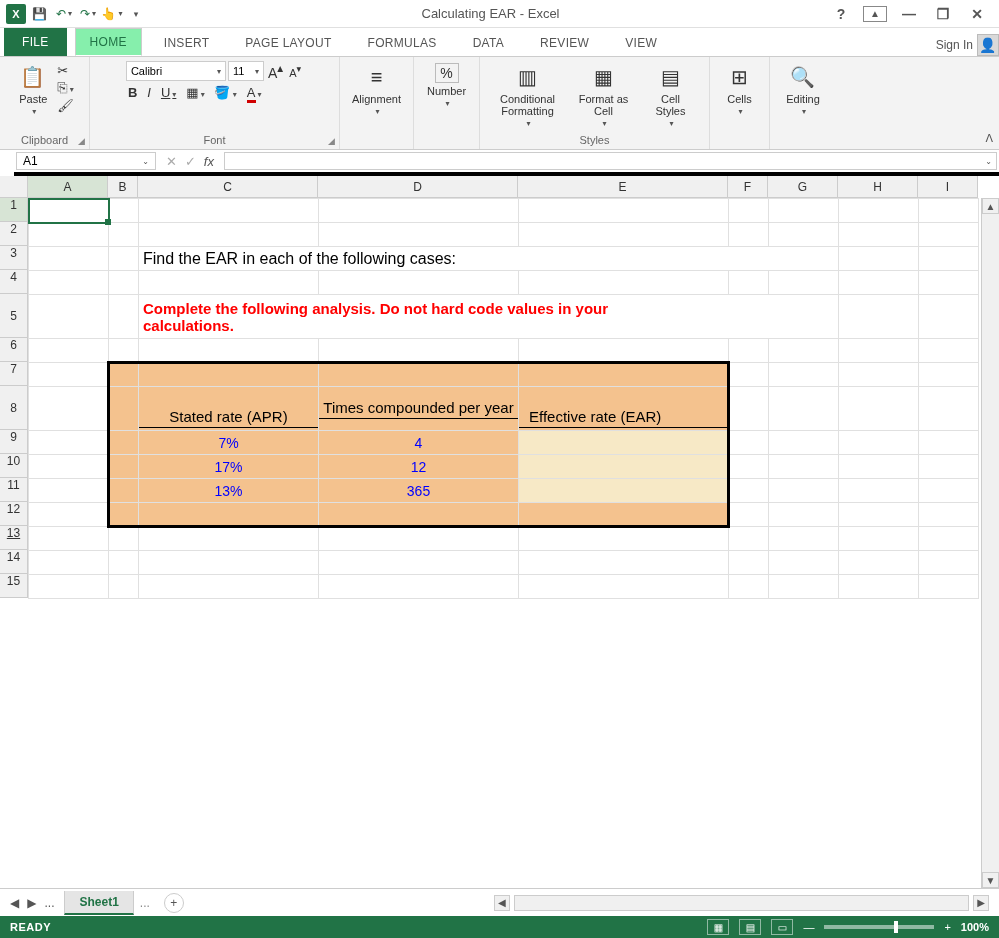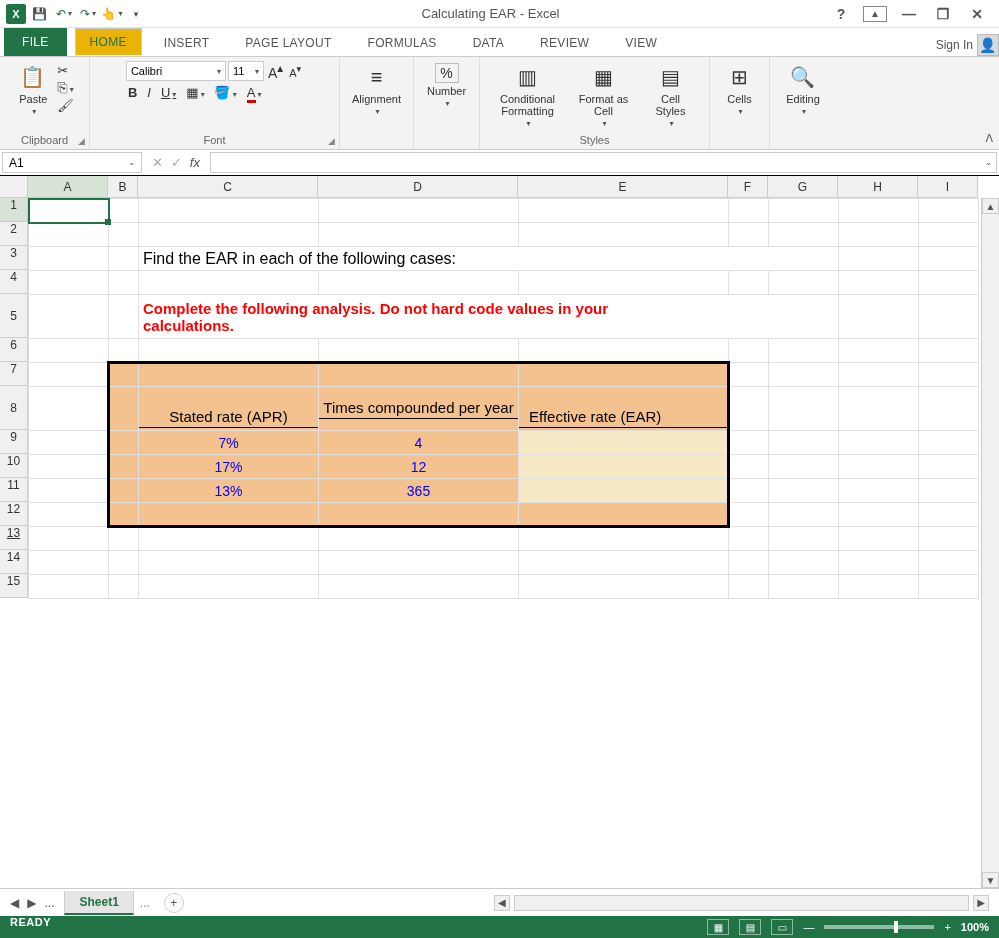--- a/index.html
+++ b/index.html
@@ -11,21 +11,21 @@
   .qat-icon { width:20px; height:20px; display:flex; align-items:center; justify-content:center; font-size:12px; color:#217346; }
   .excel-badge { width:20px; height:20px; background:#217346; color:#fff; font-size:11px; font-weight:bold; display:flex; align-items:center; justify-content:center; border-radius:2px; }
   .titlebar-center { flex:1; text-align:center; font-size:13px; color:#555; }
   .titlebar-right { display:flex; align-items:center; gap:10px; padding-right:10px; color:#555; font-size:14px; }
   .win-btn { width:24px; text-align:center; cursor:default; font-size:14px; font-weight:bold; }
 
   
   .ribbon-tabs { height:28px; display:flex; align-items:flex-end; background:#fff; padding-left:4px;gap:8px; }
   .ribbon-tab { padding:6px 14px 6px 14px; font-size:12px; color:#555; text-transform:uppercase; letter-spacing:0.3px; }
   .ribbon-tab.file { background:#217346; color:#fff; font-size:12px; padding:7px 18px;}
-  .ribbon-tab.active { border:1px solid #ccc; border-bottom:1px solid #fff; color:#217346; background:#eab308; }
+  .ribbon-tab.active { border:1px solid #ccc; border-bottom:1px solid #fff; color:#217346; background:#86efac; }
   .ribbon-signin { margin-left:auto; padding-right:0; font-size:12px; color:#555; display:flex; align-items:center; gap:4px; }
   .user-icon { width:22px; height:22px; background:#d9d9d9; border:1px solid #bbb; display:flex; align-items:center; justify-content:center; font-size:14px; color:#777; }
 
   
   .ribbon { height:94px; background:#f3f3f3; border-top:1px solid #ccc; border-bottom:1px solid #ccc; display:flex; position:relative; }
   .ribbon-group { border-right:1px solid #ddd; display:flex; flex-direction:column; align-items:center; padding:4px 8px 0 8px; position:relative; height:100%; }
   .ribbon-group-label { font-size:11px; color:#666; position:absolute; bottom:3px; left:0; right:0; text-align:center; }
   .dialog-launcher { position:absolute; bottom:3px; right:4px; font-size:9px; color:#888; }
   .rg-body { display:flex; align-items:flex-start; gap:6px; }
 
@@ -38,21 +38,21 @@
   .font-size { width:36px; height:20px; border:1px solid #ccc; font-size:11px; padding:1px 4px; background:#fff; display:flex; align-items:center; justify-content:space-between; }
   .aa { font-size:12px; color:#333; padding:0 2px; }
   .font-row2 { display:flex; align-items:center; gap:6px; font-size:13px; }
   .font-btn { padding:0 2px; color:#333; }
   .font-btn.u { text-decoration:underline; }
   .dropdown-caret { font-size:8px; color:#555; margin-left:2px; }
 
   .collapse-ribbon { position:absolute; right:6px; bottom:4px; font-size:11px; color:#555; }
 
   
-  .formula-row { height:26px; display:flex; align-items:stretch; border-bottom:1px solid #000000; }
+  .formula-row { height:26px; display:flex; align-items:stretch; border-bottom:4px solid #000000;margin-left:14px; }
   .name-box { width:140px; border:1px solid #ccc; margin:2px 0 2px 2px; display:flex; align-items:center; padding:0 6px; font-size:12px; justify-content:space-between; background:#fff; }
   .fx-btns { display:flex; align-items:center; gap:8px; padding:0 10px; color:#aaa; font-size:13px; }
   .fx-label { font-style:italic; color:#555; }
   .formula-input { flex:1; border:1px solid #ccc; margin:2px 2px 2px 0; background:#fff; display:flex; align-items:center; justify-content:flex-end; padding-right:4px; }
 
   
   .grid-wrap { position:relative; height:calc(938px - 28px - 28px - 94px - 26px - 28px - 22px); overflow:hidden; display:flex; }
   .grid-corner { width:28px; height:22px; background:#f0f0f0; border-right:1px solid #ccc; border-bottom:1px solid #ccc; }
   .col-headers { display:flex; height:22px; background:#f0f0f0; }
   .col-h { border-right:1px solid #ccc; border-bottom:1px solid #ccc; text-align:center; font-size:12px; color:#333; line-height:22px; }
@@ -78,21 +78,21 @@
   .sheet-tabs { height:28px; border-top:1px solid #ccc; display:flex; align-items:center; background:#fff; font-size:12px; }
   .sheet-nav { display:flex; gap:8px; padding:0 10px; color:#555; }
   .sheet-tab { padding:4px 14px; border:1px solid #ccc; border-top:none; border-bottom:2px solid #217346; color:#217346; font-weight:bold; background:#e5e5e5; }
   .sheet-add { width:20px; height:20px; border:1px solid #ccc; border-radius:50%; display:flex; align-items:center; justify-content:center; margin-left:8px; color:#555; }
   .hscroll { flex:1; display:flex; align-items:center; padding:0 10px; gap:4px;}
   .hscroll-track { flex:1; height:16px; background:#f0f0f0; border:1px solid #ccc; position:relative; }
   .hscroll-btn { width:16px; height:16px; border:1px solid #ccc; background:#f0f0f0; display:flex; align-items:center; justify-content:center; font-size:10px; color:#555;}
   .hscroll-spacer { width:300px; }
 
   
-  .statusbar { height:22px; background:#217346; color:#fff; display:flex; font-size:11px; padding:0 10px; }
+  .statusbar { height:22px; background:#217346; color:#fff; display:flex; align-items:center; font-size:11px; padding:0 10px; }
   .statusbar .right { margin-left:auto; display:flex; align-items:center; gap:10px; }
   .view-btn { width:22px; height:16px; border:1px solid rgba(255,255,255,0.5); display:flex; align-items:center; justify-content:center; font-size:10px;}
   .zoom-track { width:110px; height:4px; background:rgba(255,255,255,0.5); position:relative; }
   .zoom-thumb { position:absolute; top:-4px; left:70px; width:4px; height:12px; background:#fff; }
 
   .vscroll { position:absolute; right:0; top:22px; bottom:0; width:18px; background:#f0f0f0; border-left:1px solid #ccc; display:flex; flex-direction:column; }
   .vscroll-btn { height:16px; border:1px solid #ccc; background:#f0f0f0; display:flex; align-items:center; justify-content:center; font-size:10px; color:#555;}
   .vscroll-track { flex:1; }
 
   .grp-icon { font-size:20px; }

